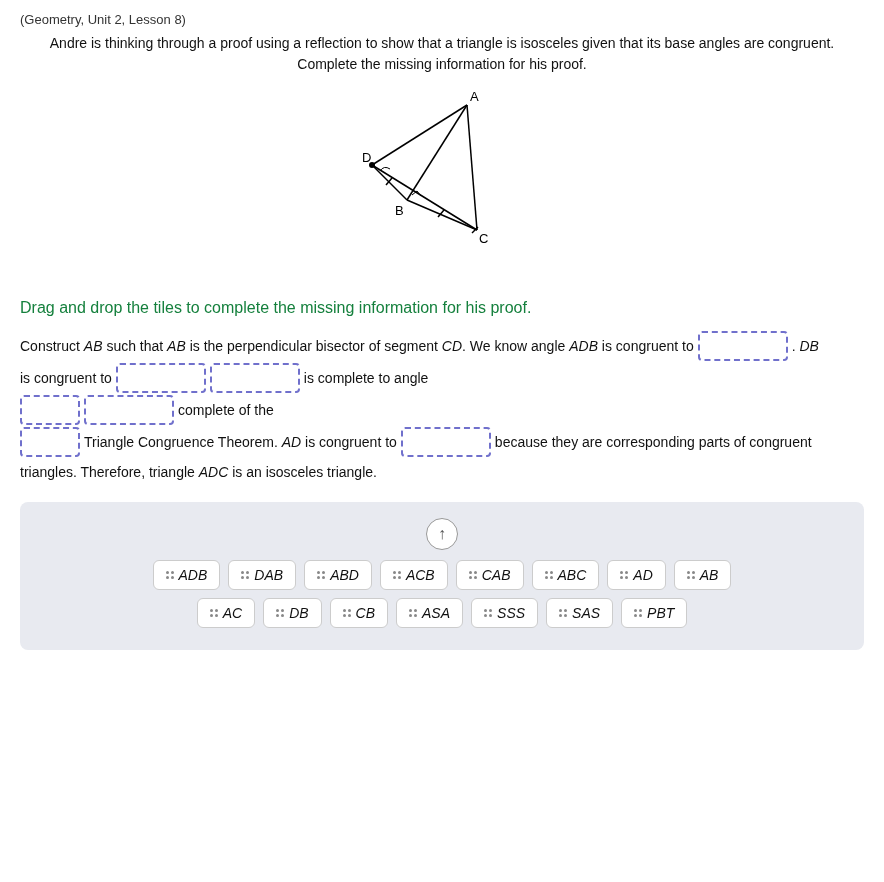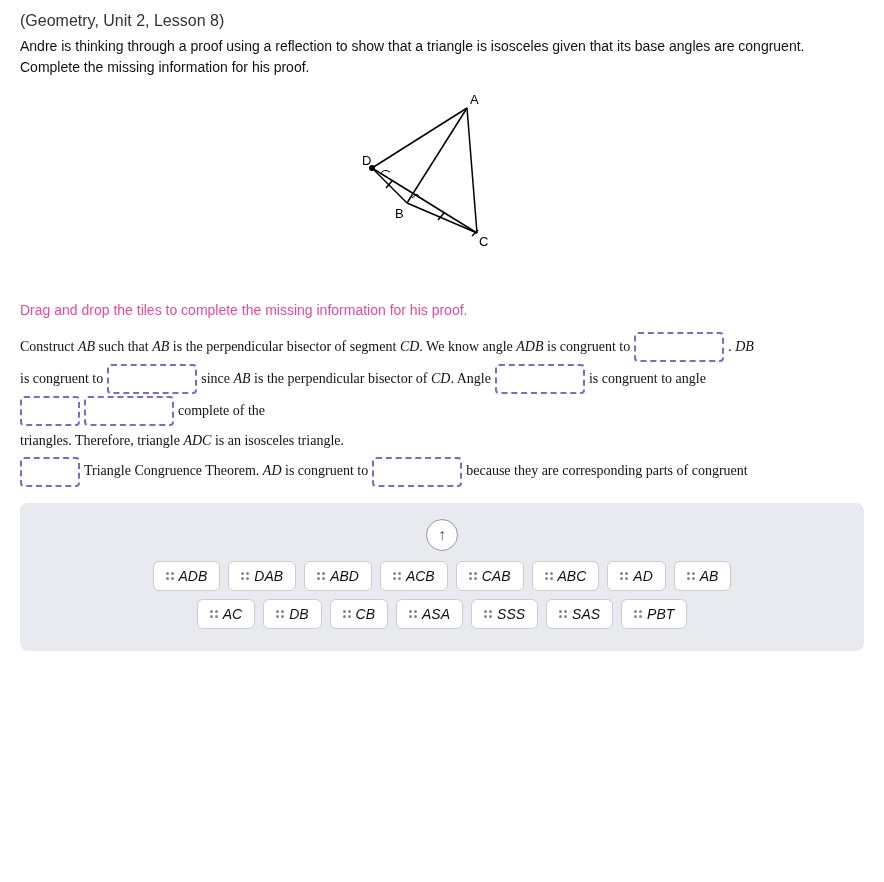--- a/index.html
+++ b/index.html
@@ -6,44 +6,44 @@
     body {
       font-family: Arial, sans-serif;
       font-size: 14px;
       background: #fff;
       color: #111;
       width: 884px;
       min-height: 882px;
       padding: 12px 20px 20px 20px;
     }
     .subtitle {
-      font-size: 16px;
+      font-size: 13px;
       color: #333;
       margin-bottom: 6px;
     }
     .intro-text {
       font-size: 14px;
       line-height: 1.5;
       margin-bottom: 10px;
+      text-align: center;
     }
     .diagram-container {
       display: flex;
       justify-content: center;
       margin: 10px 0 14px 0;
     }
     .drag-instruction {
-      font-size: 14px;
+      font-size: 16px;
       margin-bottom: 14px;
-      color: #ec4899;
+      color: #15803d;
     }
     .proof-text {
       font-size: 14px;
       line-height: 2.1;
       margin-bottom: 8px;
-      font-family: Liberation Serif, serif;
     }
     .proof-line {
       display: flex;
       flex-wrap: wrap;
       align-items: center;
       gap: 4px;
       margin-bottom: 2px;
       line-height: 1.9;
     }
     .blank-box {
@@ -172,40 +172,39 @@
 
   <div class="proof-line">
     <span>Construct <em>AB</em> such that <em>AB</em> is the perpendicular bisector of segment <em>CD</em>. We know angle <em>ADB</em> is congruent to</span>
     <span class="blank-box medium"></span>
     <span>. <em>DB</em></span>
   </div>
 
   <div class="proof-line">
     <span>is congruent to</span>
     <span class="blank-box medium"></span>
-    <span>since <em>AB</em> is the perpendicular bisector of <em>CD</em>. Angle</span>
-    <span class="blank-box medium"></span>
-    <span>is congruent to angle</span>
+    <span class="blank-box medium"></span>
+    <span>is complete to angle</span>
   </div>
 
   <div class="proof-line">
     <span class="blank-box small"></span>
     <span class="blank-box medium"></span>
     <span>complete of the</span>
-  </div>
-
-  <div class="proof-line">
-    <span>triangles. Therefore, triangle <em>ADC</em> is an isosceles triangle.</span>
   </div>
 
   <div class="proof-line">
     <span class="blank-box small"></span>
     <span>Triangle Congruence Theorem. <em>AD</em> is congruent to</span>
     <span class="blank-box medium"></span>
     <span>because they are corresponding parts of congruent</span>
+  </div>
+
+  <div class="proof-line">
+    <span>triangles. Therefore, triangle <em>ADC</em> is an isosceles triangle.</span>
   </div>
 
 </div>
 
 <div class="tiles-area">
   <div class="tiles-scroll-hint">
     <div class="scroll-up-btn">↑</div>
   </div>
   <div class="tiles-row" id="tiles-row-1">
   <div class="tile">

